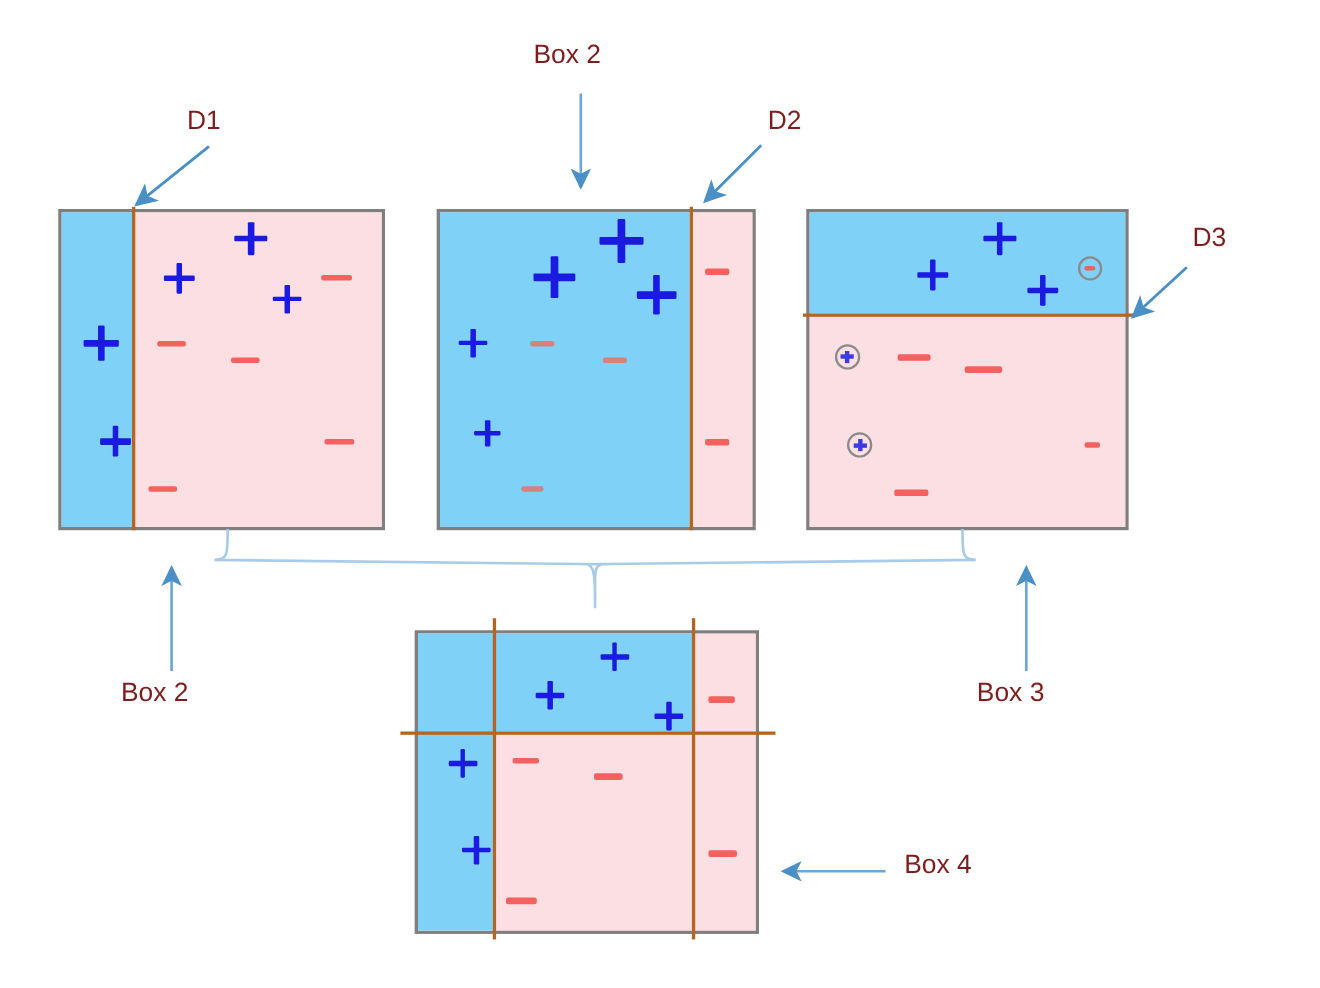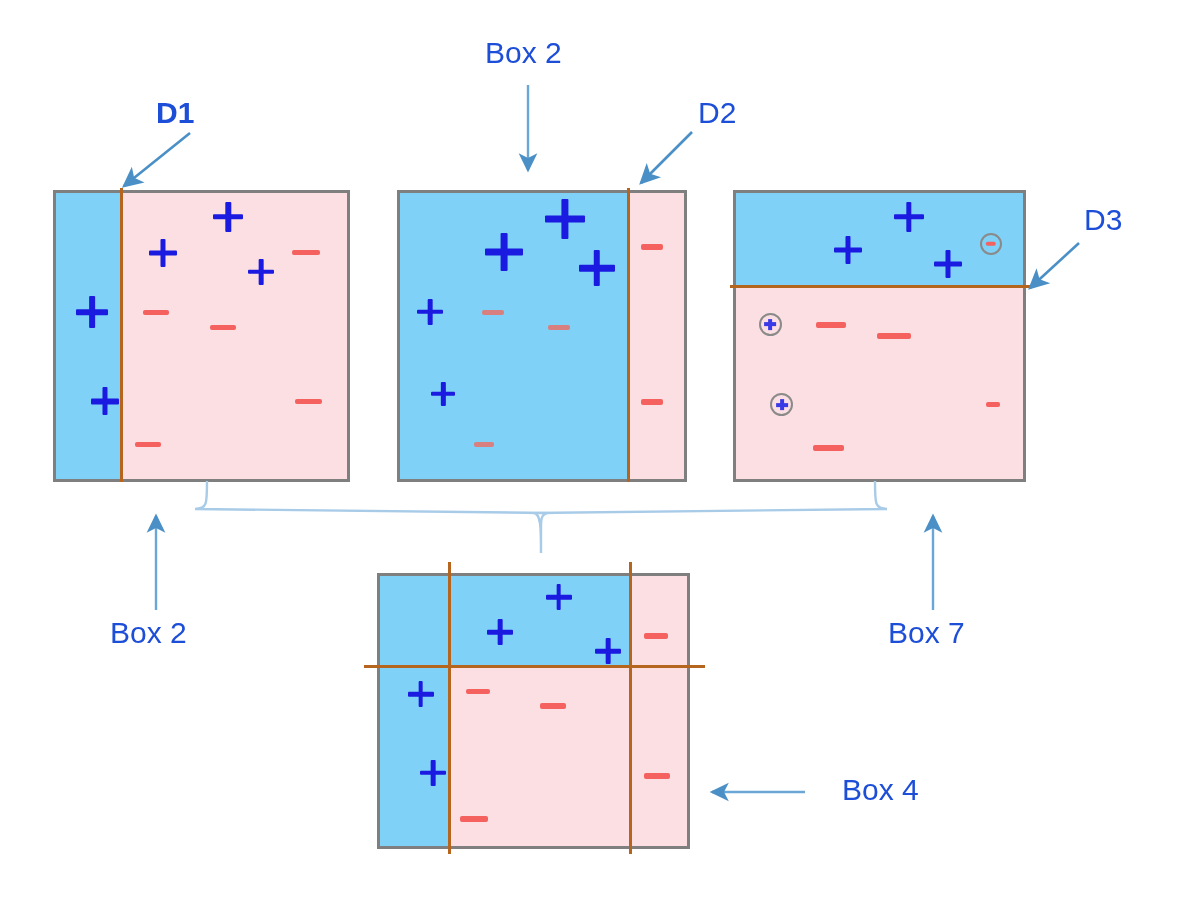--- a/index.html
+++ b/index.html
@@ -111,22 +111,22 @@
   .circled .inner-minus {
     width: 58%;
     height: 24%;
     background: #f4615f;
     border-radius: 2px;
   }
 
   
   .label {
     position: absolute;
-    color: #1d4ed8;
-    font-size: 30px;
+    color: #7f1d1d;
+    font-size: 24px;
     line-height: 1;
     white-space: nowrap;
     font-family: "Liberation Sans", sans-serif;
     z-index: 9;
   }
   .svg-layer {
     position: absolute;
     left: 0;
     top: 0;
     width: 1200px;
@@ -247,21 +247,21 @@
     <path fill="none" stroke="#a8cbe8" stroke-width="2.4" d="M 207,481
              C 207,505 207,508 195,509
              L 549,513
              C 541,513 541,520 541,527
              L 541,553
              C 541,527 541,513 533,513
              L 887,509
              C 875,508 875,505 875,481"></path>
   </svg>
 
-  <div class="label" style="left:156px; top:98px;font-weight:bold;">D1</div>
+  <div class="label" style="left:170px; top:98px;">D1</div>
   <div class="label" style="left:698px; top:98px;">D2</div>
   <div class="label" style="left:1084px; top:205px;">D3</div>
   <div class="label" style="left:485px; top:38px;">Box 2</div>
   <div class="label" style="left:110px; top:618px;">Box 2</div>
-  <div class="label" style="left:888px; top:618px;">Box 7</div>
-  <div class="label" style="left:842px; top:775px;">Box 4</div>
+  <div class="label" style="left:888px; top:618px;">Box 3</div>
+  <div class="label" style="left:822px; top:775px;">Box 4</div>
 
 </div>
 
 </body></html>

